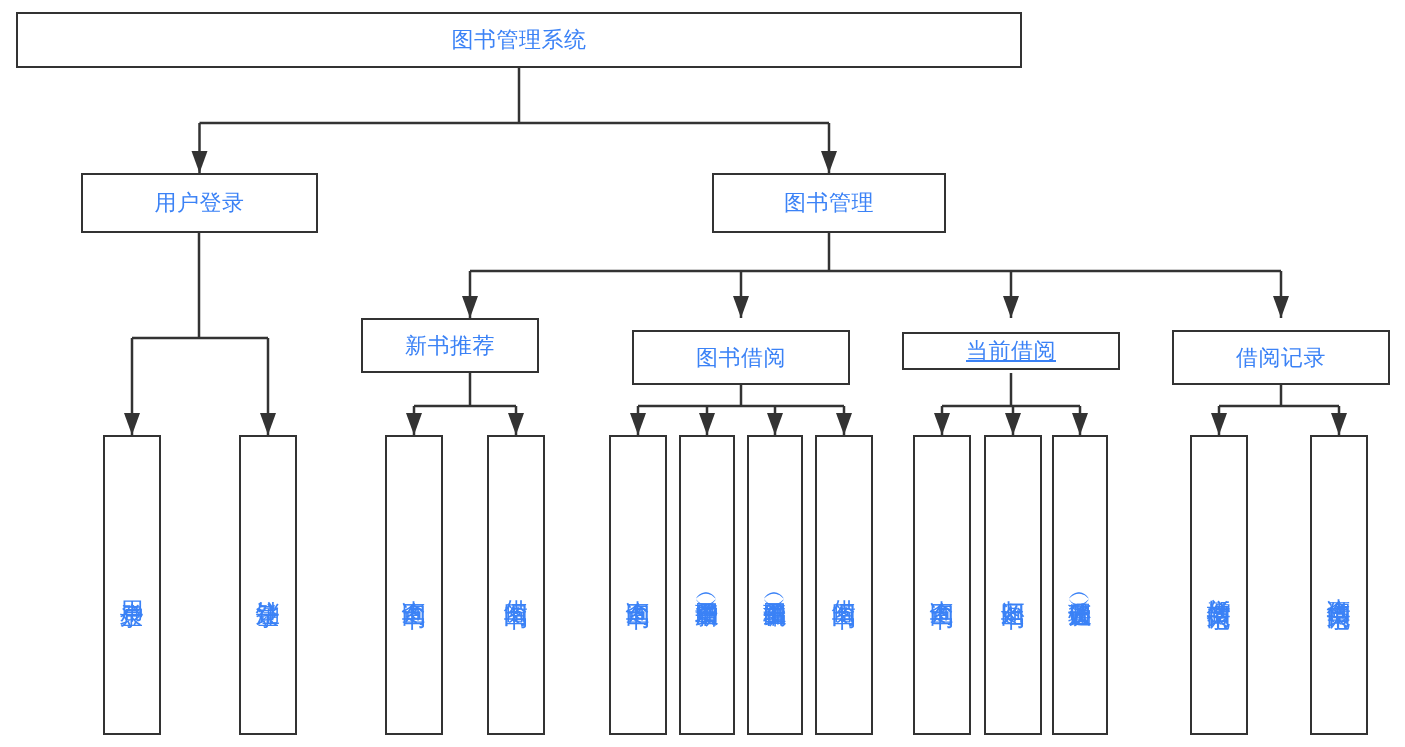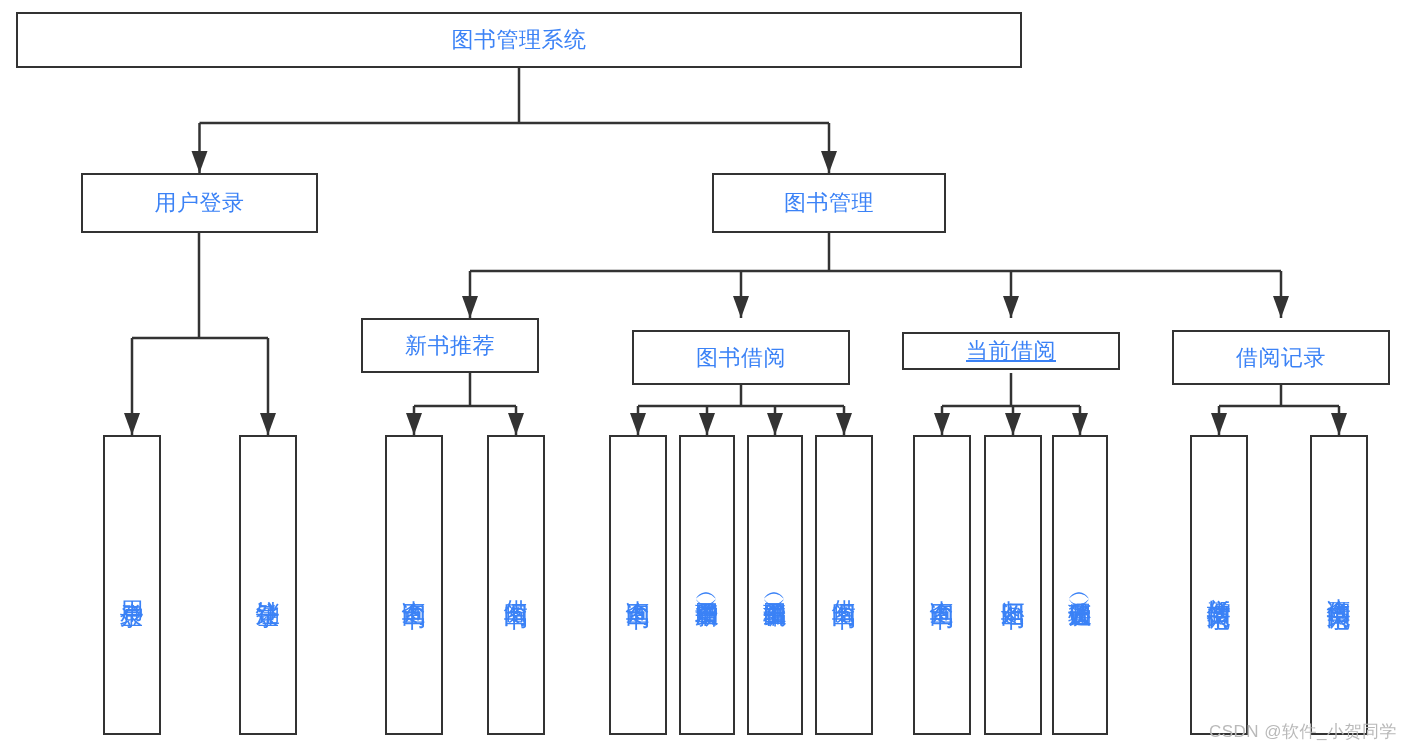--- a/index.html
+++ b/index.html
@@ -185,14 +185,13 @@
       <div class="node vert tight" style="left: 1052px; top: 435px; width: 56px; height: 300px;">
         <span class="node-label">确认归还（管理员）</span>
       </div>
       <div class="node vert" style="left: 1190px; top: 435px; width: 58px; height: 300px;">
         <span class="node-label">新增借阅记录</span>
       </div>
       <div class="node vert" style="left: 1310px; top: 435px; width: 58px; height: 300px;">
         <span class="node-label">查询借阅记录</span>
       </div>
     </div>
-  <div id="watermark">CSDN @软件_小贺同学</div>
 </div>
 
 </body></html>

